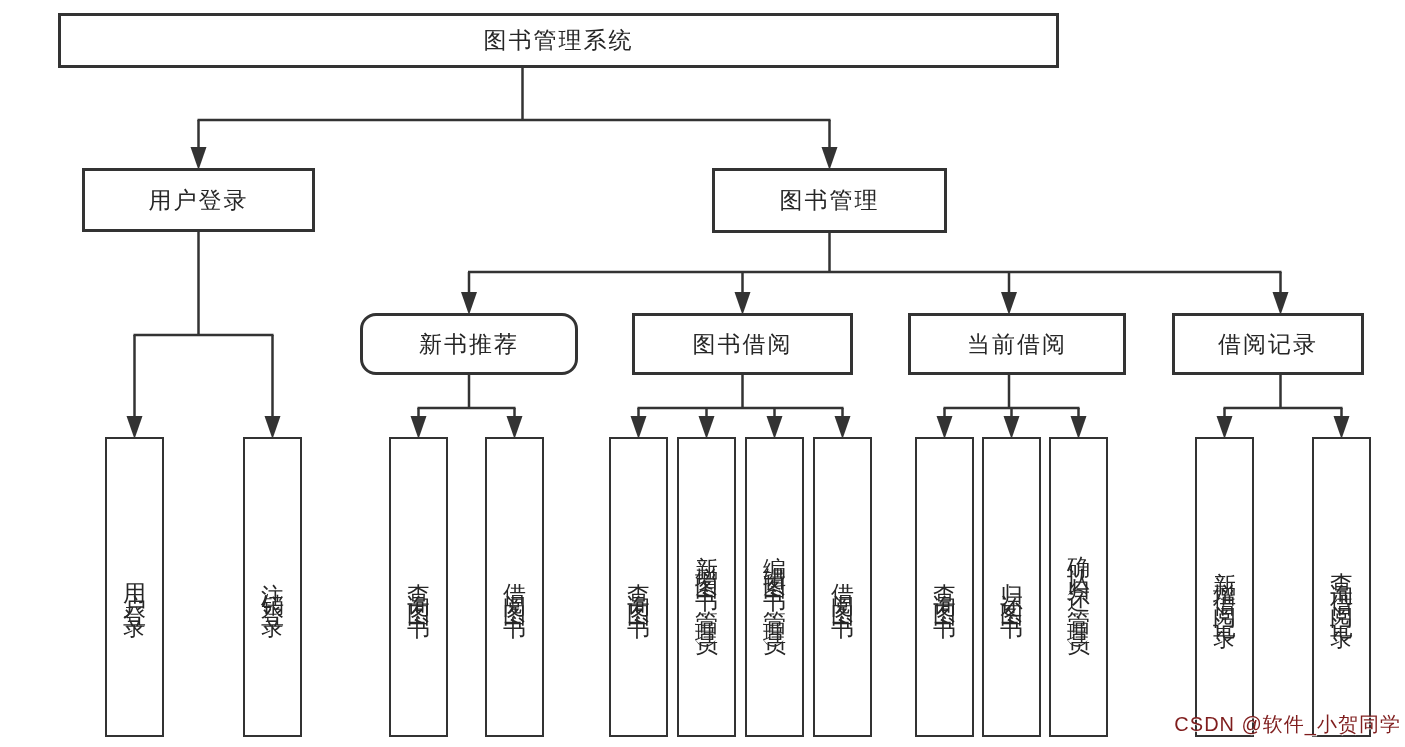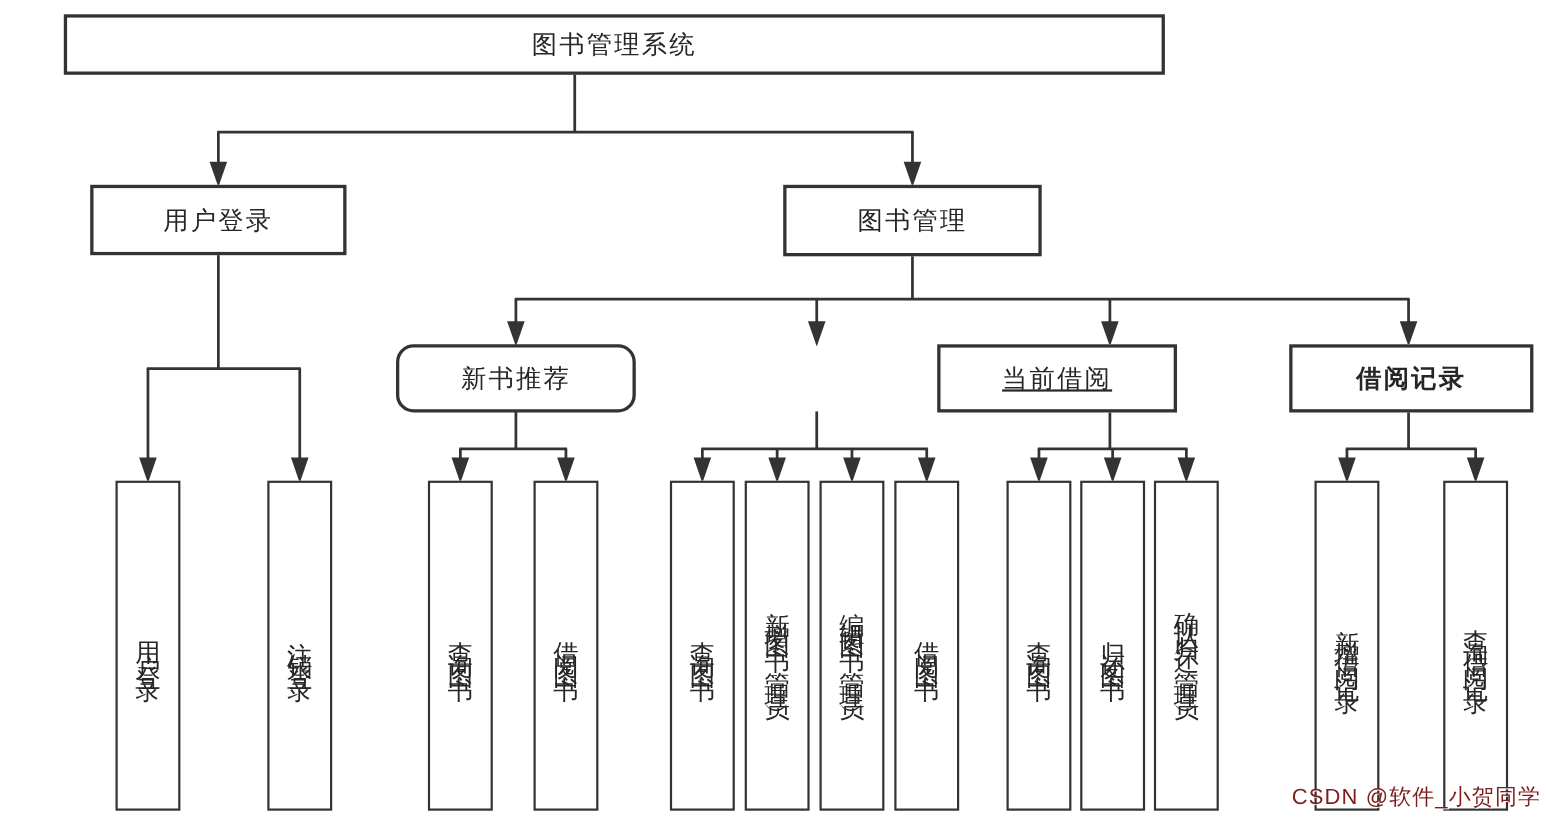--- a/index.html
+++ b/index.html
@@ -124,24 +124,27 @@
     </div>
     <div class="box" style="left: 82px; top: 168px; width: 233px; height: 64px;">
       <span class="label">用户登录</span>
     </div>
     <div class="box" style="left: 712px; top: 168px; width: 235px; height: 65px;">
       <span class="label">图书管理</span>
     </div>
     <div class="box" style="left: 360px; top: 313px; width: 218px; height: 62px; border-radius: 16px;">
       <span class="label">新书推荐</span>
     </div>
-    <div class="box" style="left: 852px; top: 313px; width: 218px; height: 62px; text-decoration: underline;">
+    <div class="box" style="left: 632px; top: 313px; width: 221px; height: 62px;">
+      <span class="label">图书借阅</span>
+    </div>
+    <div class="box" style="left: 908px; top: 313px; width: 218px; height: 62px;">
       <span class="label">当前借阅</span>
     </div>
-    <div class="box" style="left: 1172px; top: 313px; width: 222px; height: 62px; font-weight: bold;">
+    <div class="box" style="left: 1172px; top: 313px; width: 192px; height: 62px;">
       <span class="label">借阅记录</span>
     </div>
     <div class="box leaf" style="left: 105px; top: 437px; width: 59px; height: 300px;">
       <span class="label">用户登录</span>
     </div>
     <div class="box leaf" style="left: 243px; top: 437px; width: 59px; height: 300px;">
       <span class="label">注销登录</span>
     </div>
     <div class="box leaf" style="left: 389px; top: 437px; width: 59px; height: 300px;">
       <span class="label">查询图书</span>

